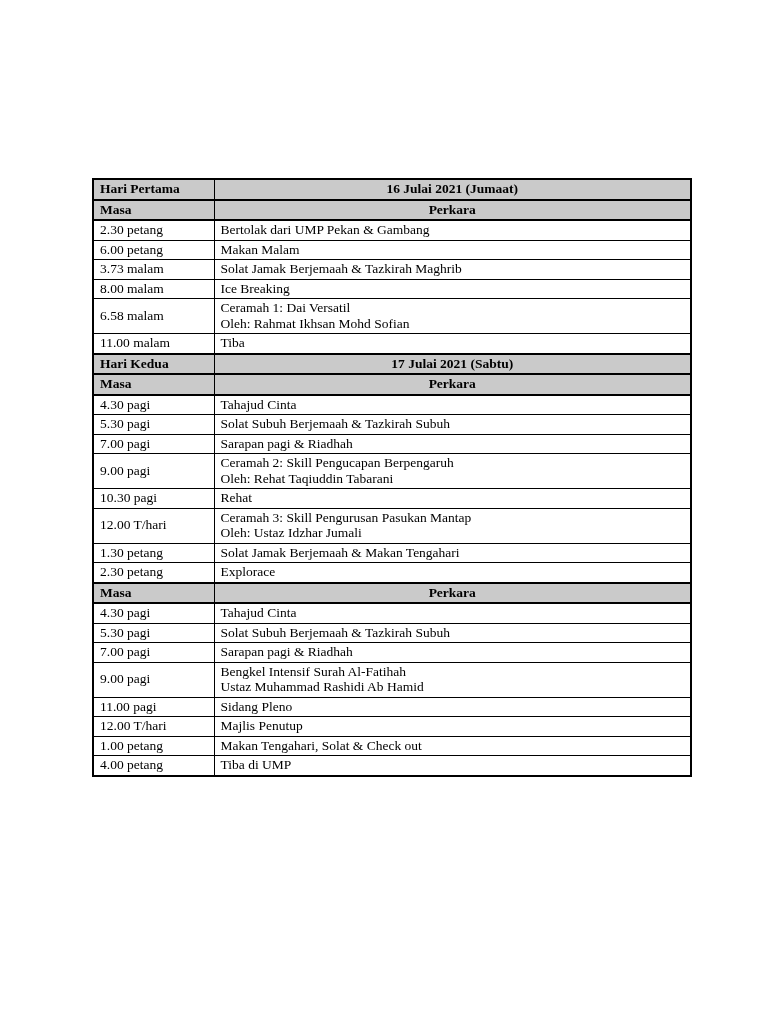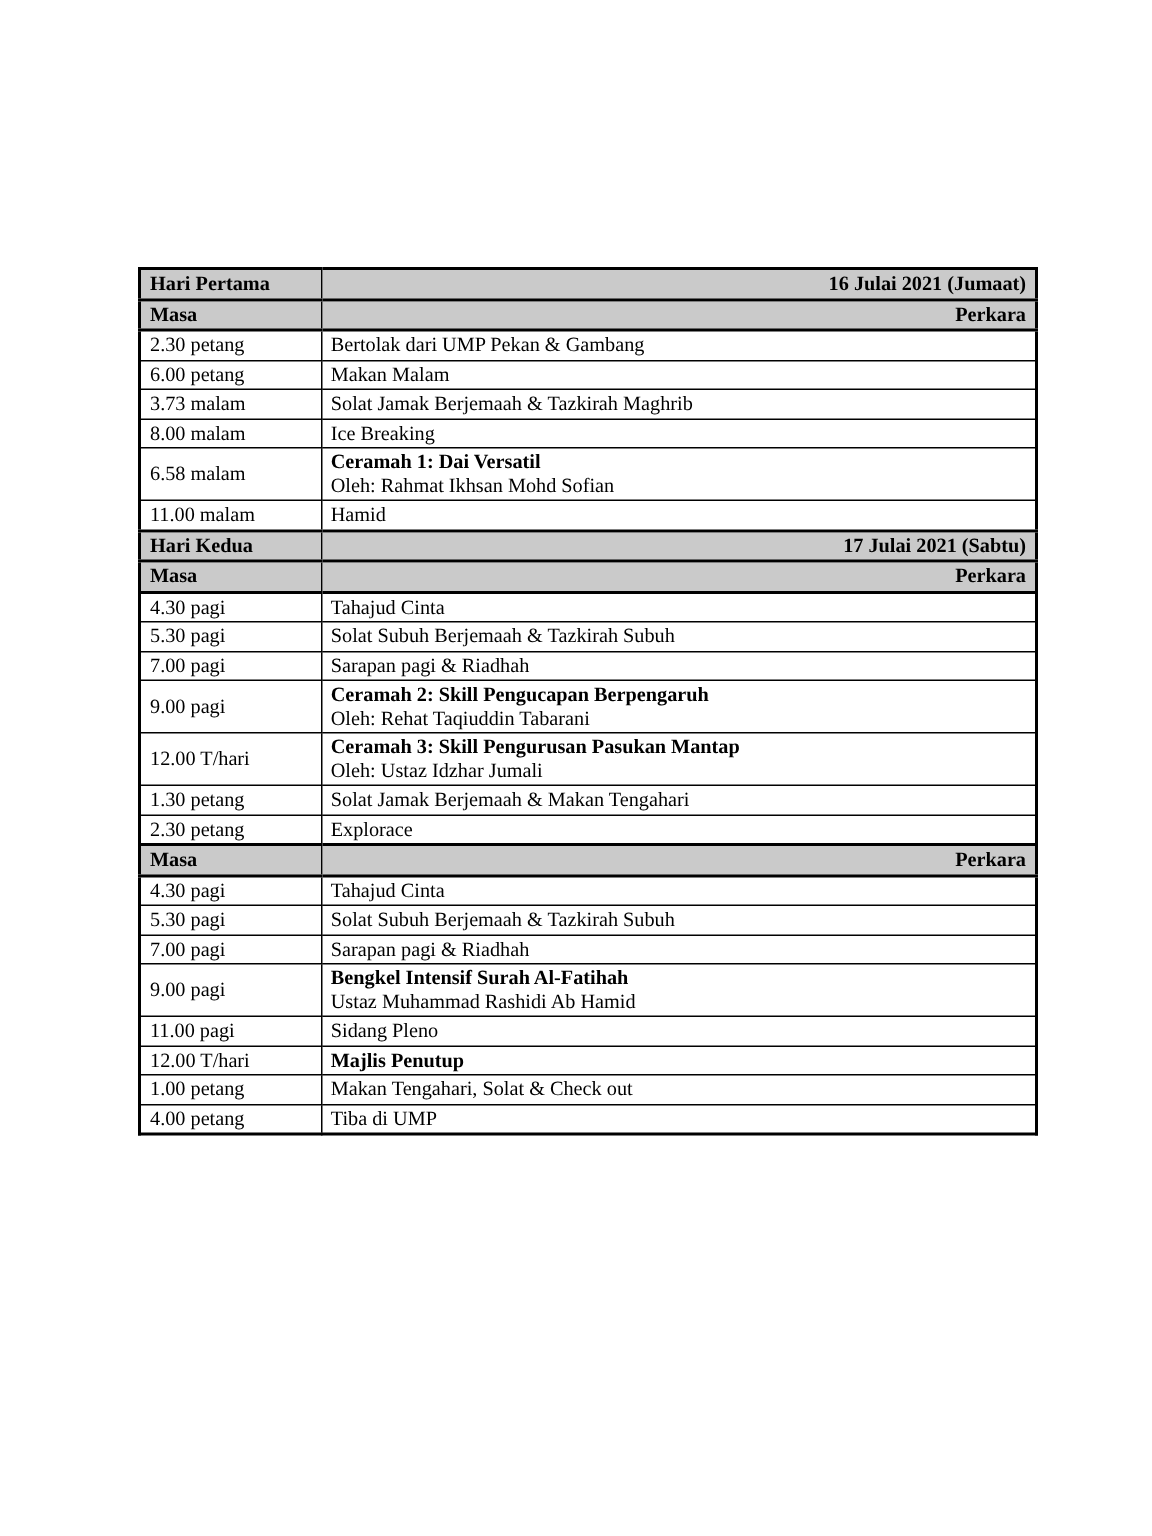--- a/index.html
+++ b/index.html
@@ -37,22 +37,22 @@
     height: 18px;
     overflow: hidden;
     white-space: nowrap;
   }
   tr.gray td {
     background: #cacaca;
     font-weight: bold;
     border-top-width: 2px;
     border-bottom-width: 2px;
   }
-  td.center { text-align: right; }
-  td.bold, .bold { font-weight: bold; }
+  td.center { text-align: center; }
+  td.bold, .bold { font-weight: normal; }
   td.multiline { white-space: normal; }
 </style>
 </head>
 <body>
 
 <div class="page">
   <table class="schedule">
     <colgroup>
       <col class="time-col">
       <col>
@@ -85,21 +85,21 @@
       </tr>
       <tr>
         <td>6.58 malam</td>
         <td class="multiline">
           <div class="bold">Ceramah 1: Dai Versatil</div>
           <div>Oleh: Rahmat Ikhsan Mohd Sofian</div>
         </td>
       </tr>
       <tr>
         <td>11.00 malam</td>
-        <td>Hamid</td>
+        <td>Tiba</td>
       </tr>
 
       <tr class="gray">
         <td>Hari Kedua</td>
         <td class="center">17 Julai 2021 (Sabtu)</td>
       </tr>
       <tr class="gray">
         <td>Masa</td>
         <td class="center">Perkara</td>
       </tr>
@@ -114,20 +114,24 @@
       <tr>
         <td>7.00 pagi</td>
         <td>Sarapan pagi &amp; Riadhah</td>
       </tr>
       <tr>
         <td>9.00 pagi</td>
         <td class="multiline">
           <div class="bold">Ceramah 2: Skill Pengucapan Berpengaruh</div>
           <div>Oleh: Rehat Taqiuddin Tabarani</div>
         </td>
+      </tr>
+      <tr>
+        <td>10.30 pagi</td>
+        <td class="bold">Rehat</td>
       </tr>
       <tr>
         <td>12.00 T/hari</td>
         <td class="multiline">
           <div class="bold">Ceramah 3: Skill Pengurusan Pasukan Mantap</div>
           <div>Oleh: Ustaz Idzhar Jumali</div>
         </td>
       </tr>
       <tr>
         <td>1.30 petang</td>

